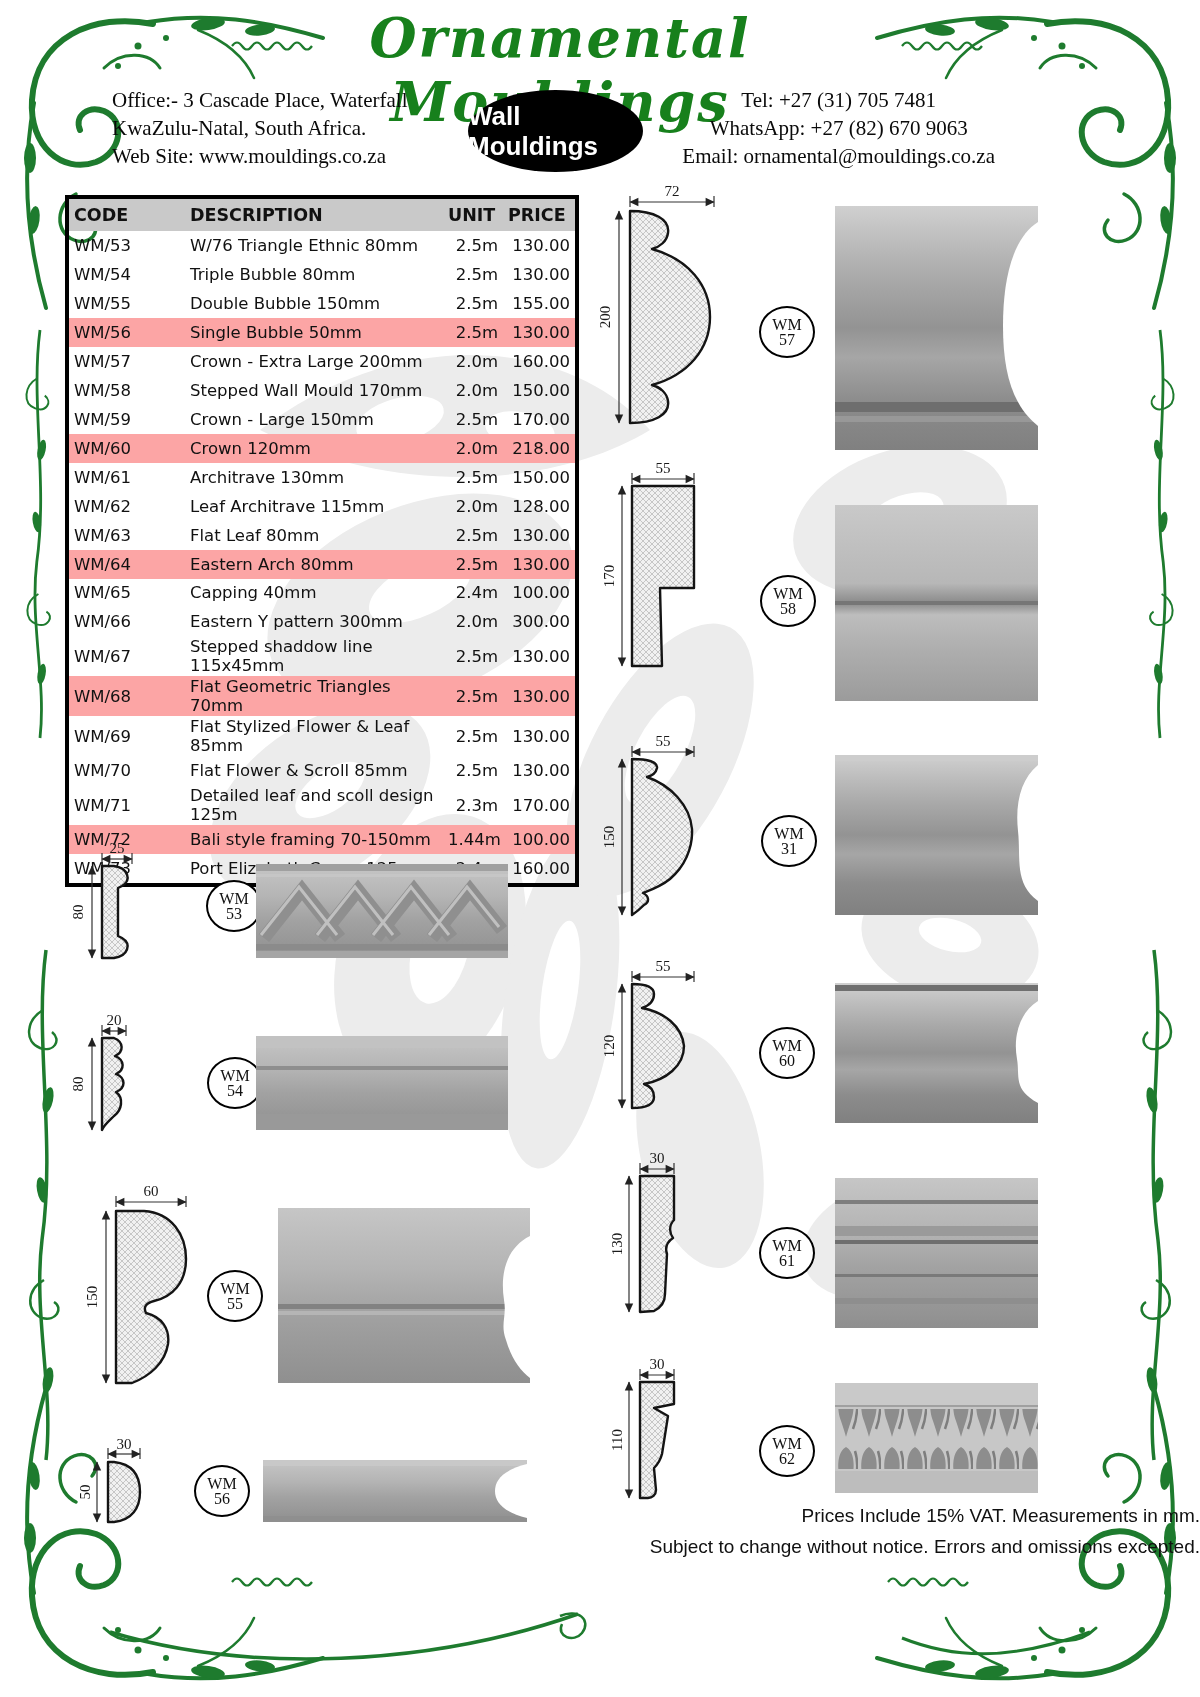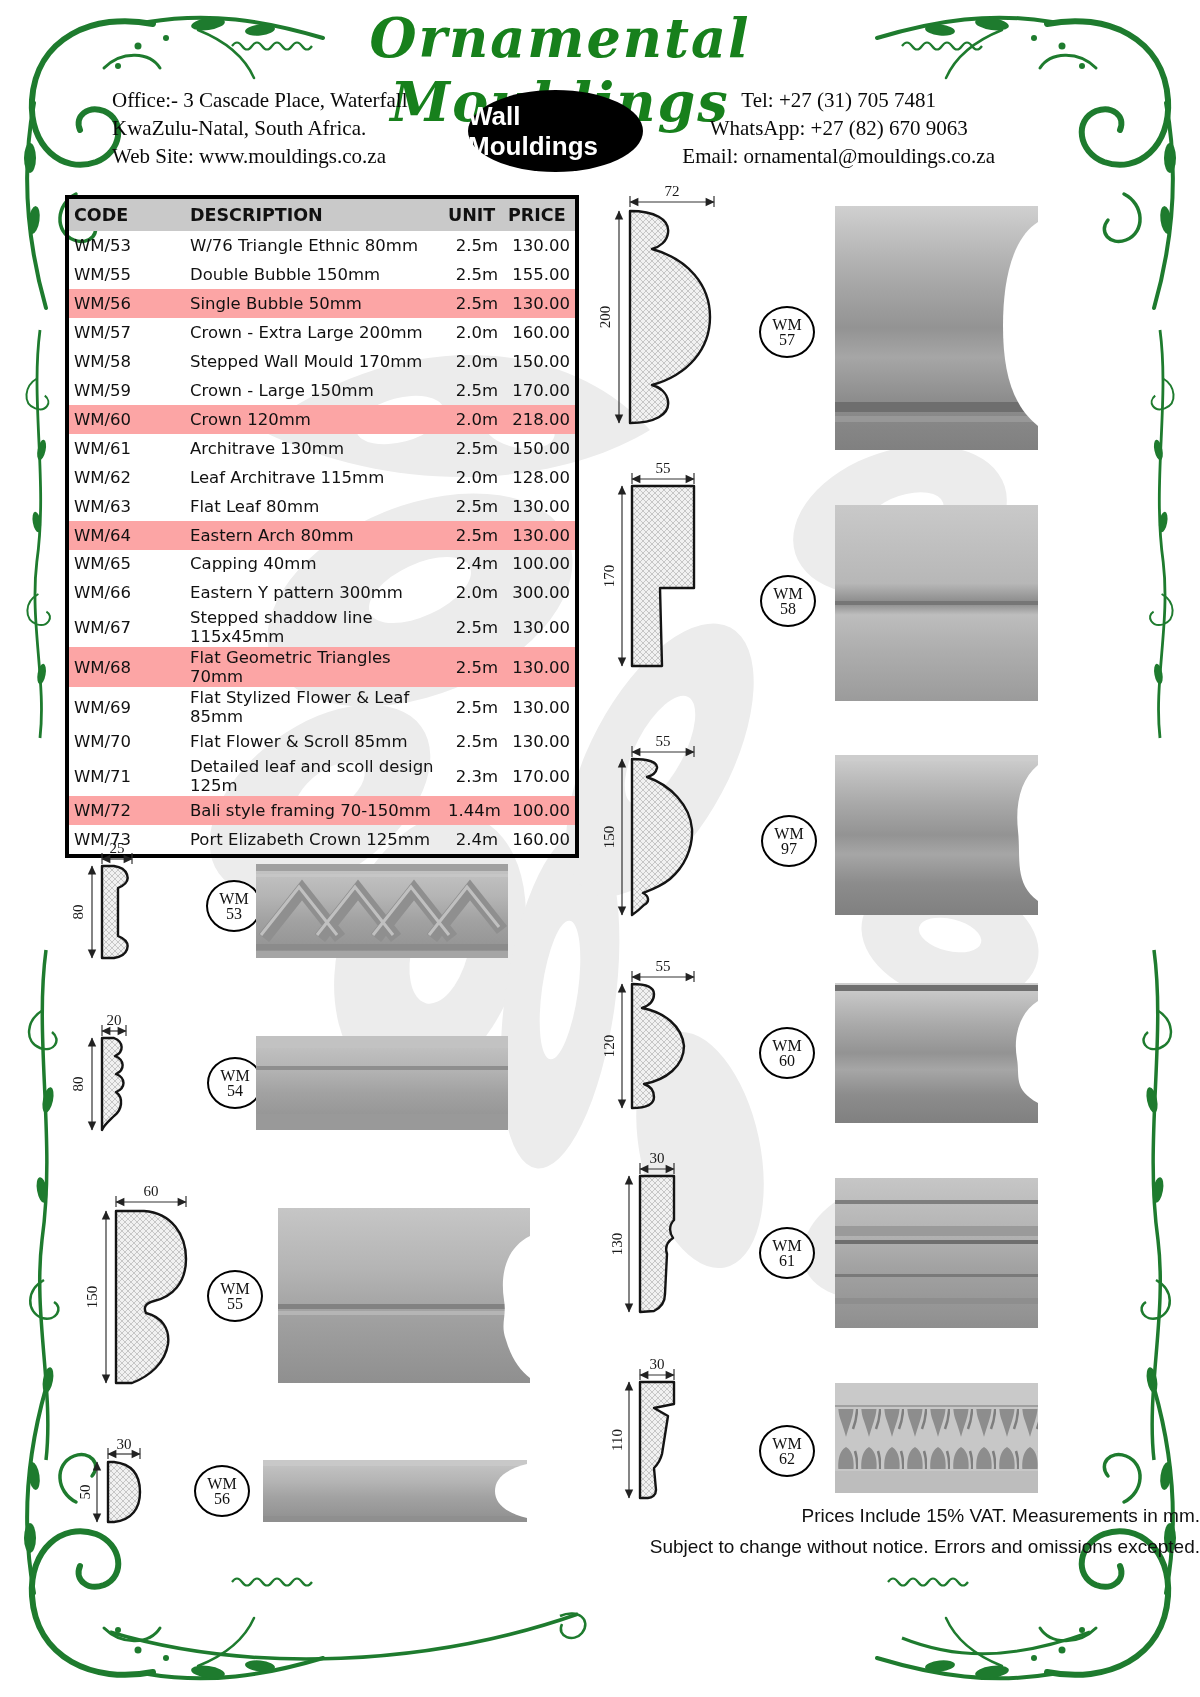--- a/index.html
+++ b/index.html
@@ -189,20 +189,26 @@
       </tr>
     </thead>
     <tbody>
       <tr>
           <td>WM/53</td>
           <td>W/76 Triangle Ethnic 80mm</td>
           <td class="num">2.5m</td>
           <td class="num">130.00</td>
         </tr>
       <tr>
+          <td>WM/54</td>
+          <td>Triple Bubble 80mm</td>
+          <td class="num">2.5m</td>
+          <td class="num">130.00</td>
+        </tr>
+      <tr>
           <td>WM/55</td>
           <td>Double Bubble 150mm</td>
           <td class="num">2.5m</td>
           <td class="num">155.00</td>
         </tr>
       <tr class="shaded">
           <td>WM/56</td>
           <td>Single Bubble 50mm</td>
           <td class="num">2.5m</td>
           <td class="num">130.00</td>
@@ -437,21 +443,21 @@
     <text x="65" y="13" text-anchor="middle" class="dim">55</text>
     <line class="dline" x1="34" y1="19" x2="96" y2="19" marker-start="url(#arr)" marker-end="url(#arr)"></line>
     <line class="dline" x1="34" y1="13" x2="34" y2="24"></line>
       <line class="dline" x1="96" y1="13" x2="96" y2="24"></line>
     <text class="dim" text-anchor="middle" transform="translate(16,104) rotate(-90)">150</text>
     <line class="dline" x1="24" y1="26" x2="24" y2="182" marker-start="url(#arr)" marker-end="url(#arr)"></line>
     <path class="shape" d="M34,26 C50,26 60,29 59,35 C58,40 53,43 49,44 C72,52 92,72 94,96 C95,116 86,134 72,146 C62,154 50,158 45,160 C51,163 52,169 46,172 C41,177 37,180 34,182 Z"></path>
   </svg>
   <div class="oval abs" style="left:761px;top:815px">
     <span>WM</span>
-    <span>97</span>
+    <span>31</span>
   </div>
   <svg class="abs" style="left:835px;top:755px" width="203" height="160" viewBox="0 0 203 160">
     <rect width="203" height="160" fill="url(#gCrown)"></rect>
     <rect width="203" height="6" fill="#cdcdcd"></rect>
     <path d="M203,10 C186,24 180,48 183,76 C186,104 179,128 203,146 Z" fill="#fff"></path>
   </svg>
 
   <svg class="abs" style="left:598px;top:958px" width="130" height="160" viewBox="0 0 130 160">
     <text x="65" y="13" text-anchor="middle" class="dim">55</text>
     <line class="dline" x1="34" y1="19" x2="96" y2="19" marker-start="url(#arr)" marker-end="url(#arr)"></line>

